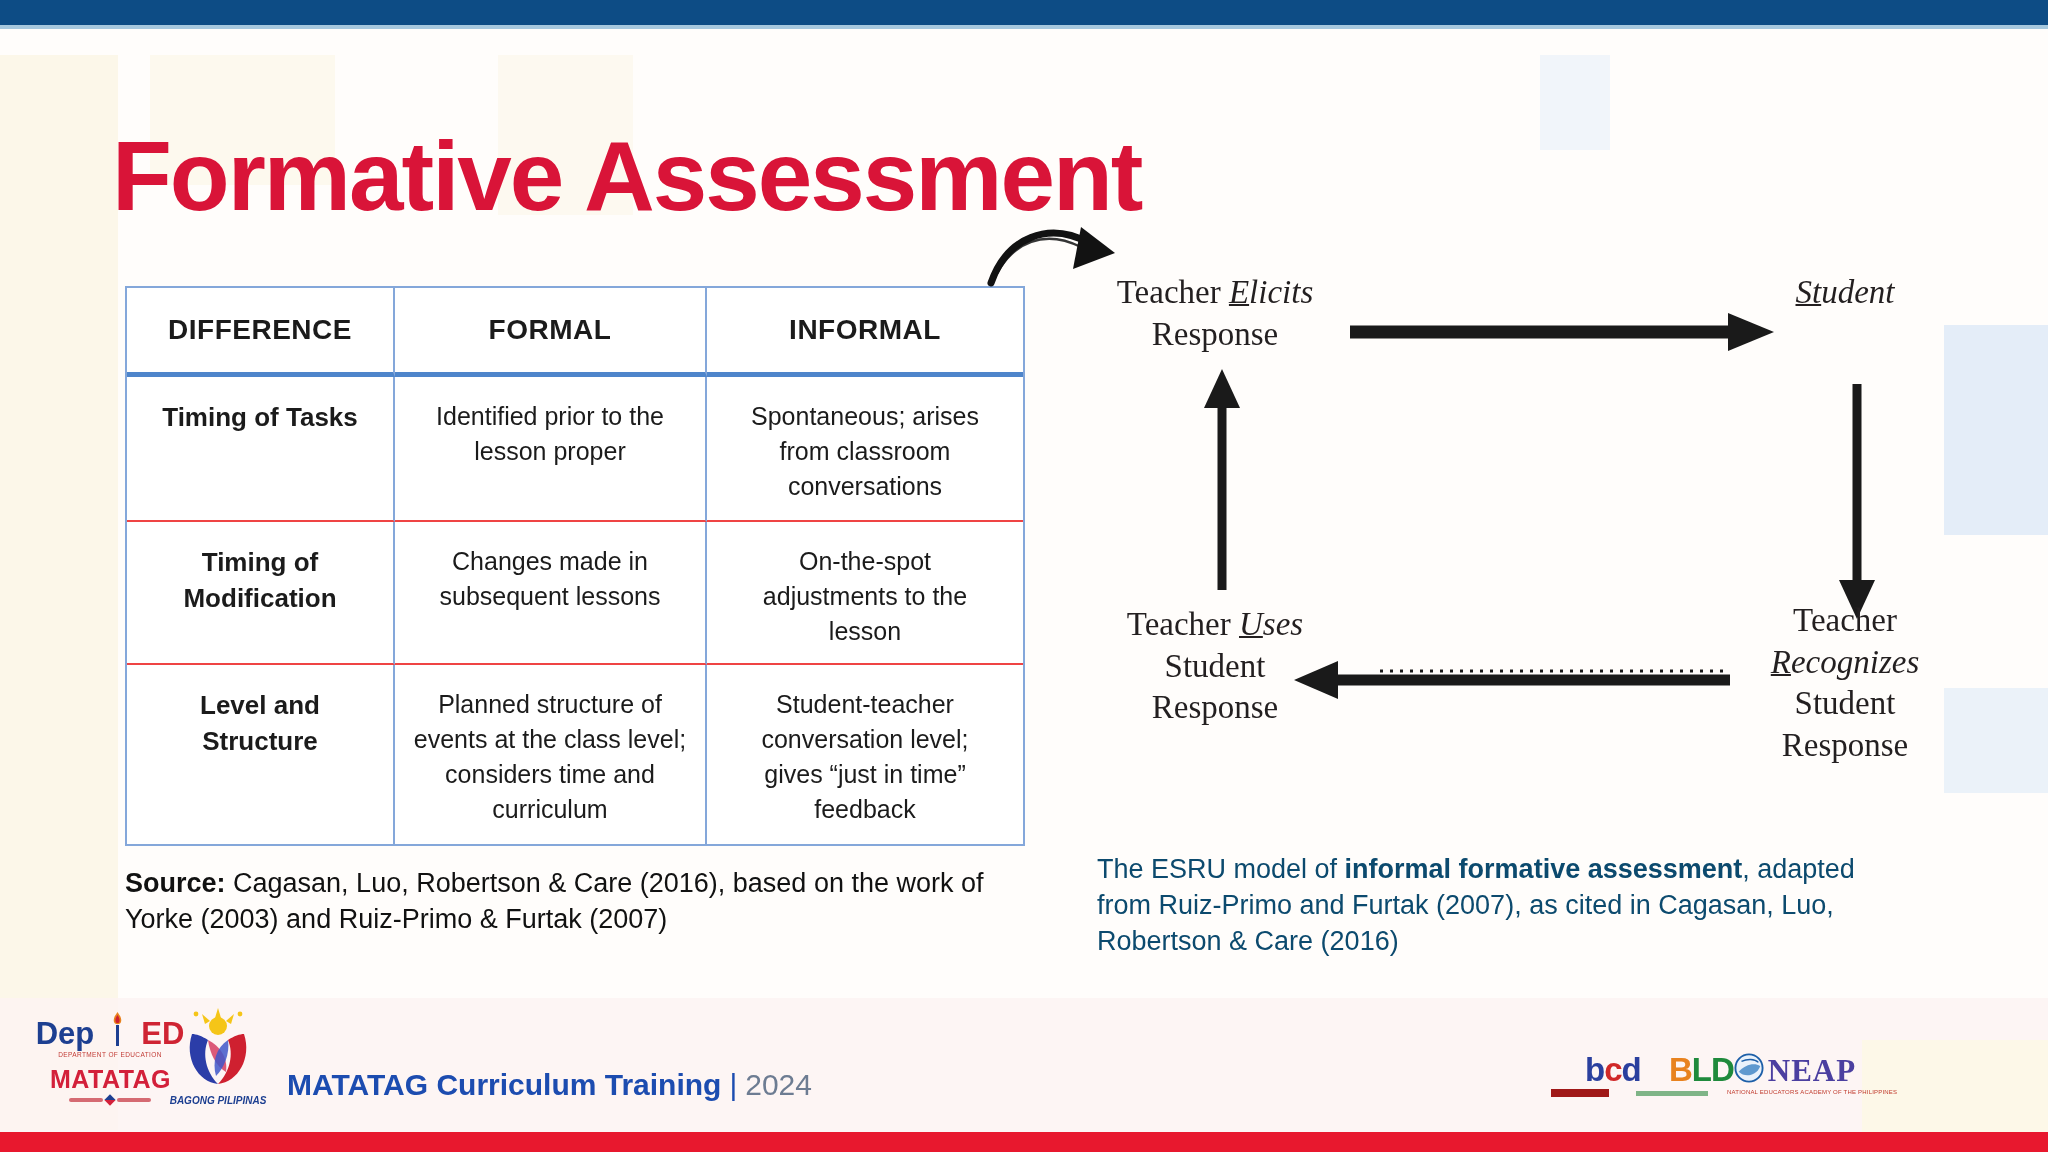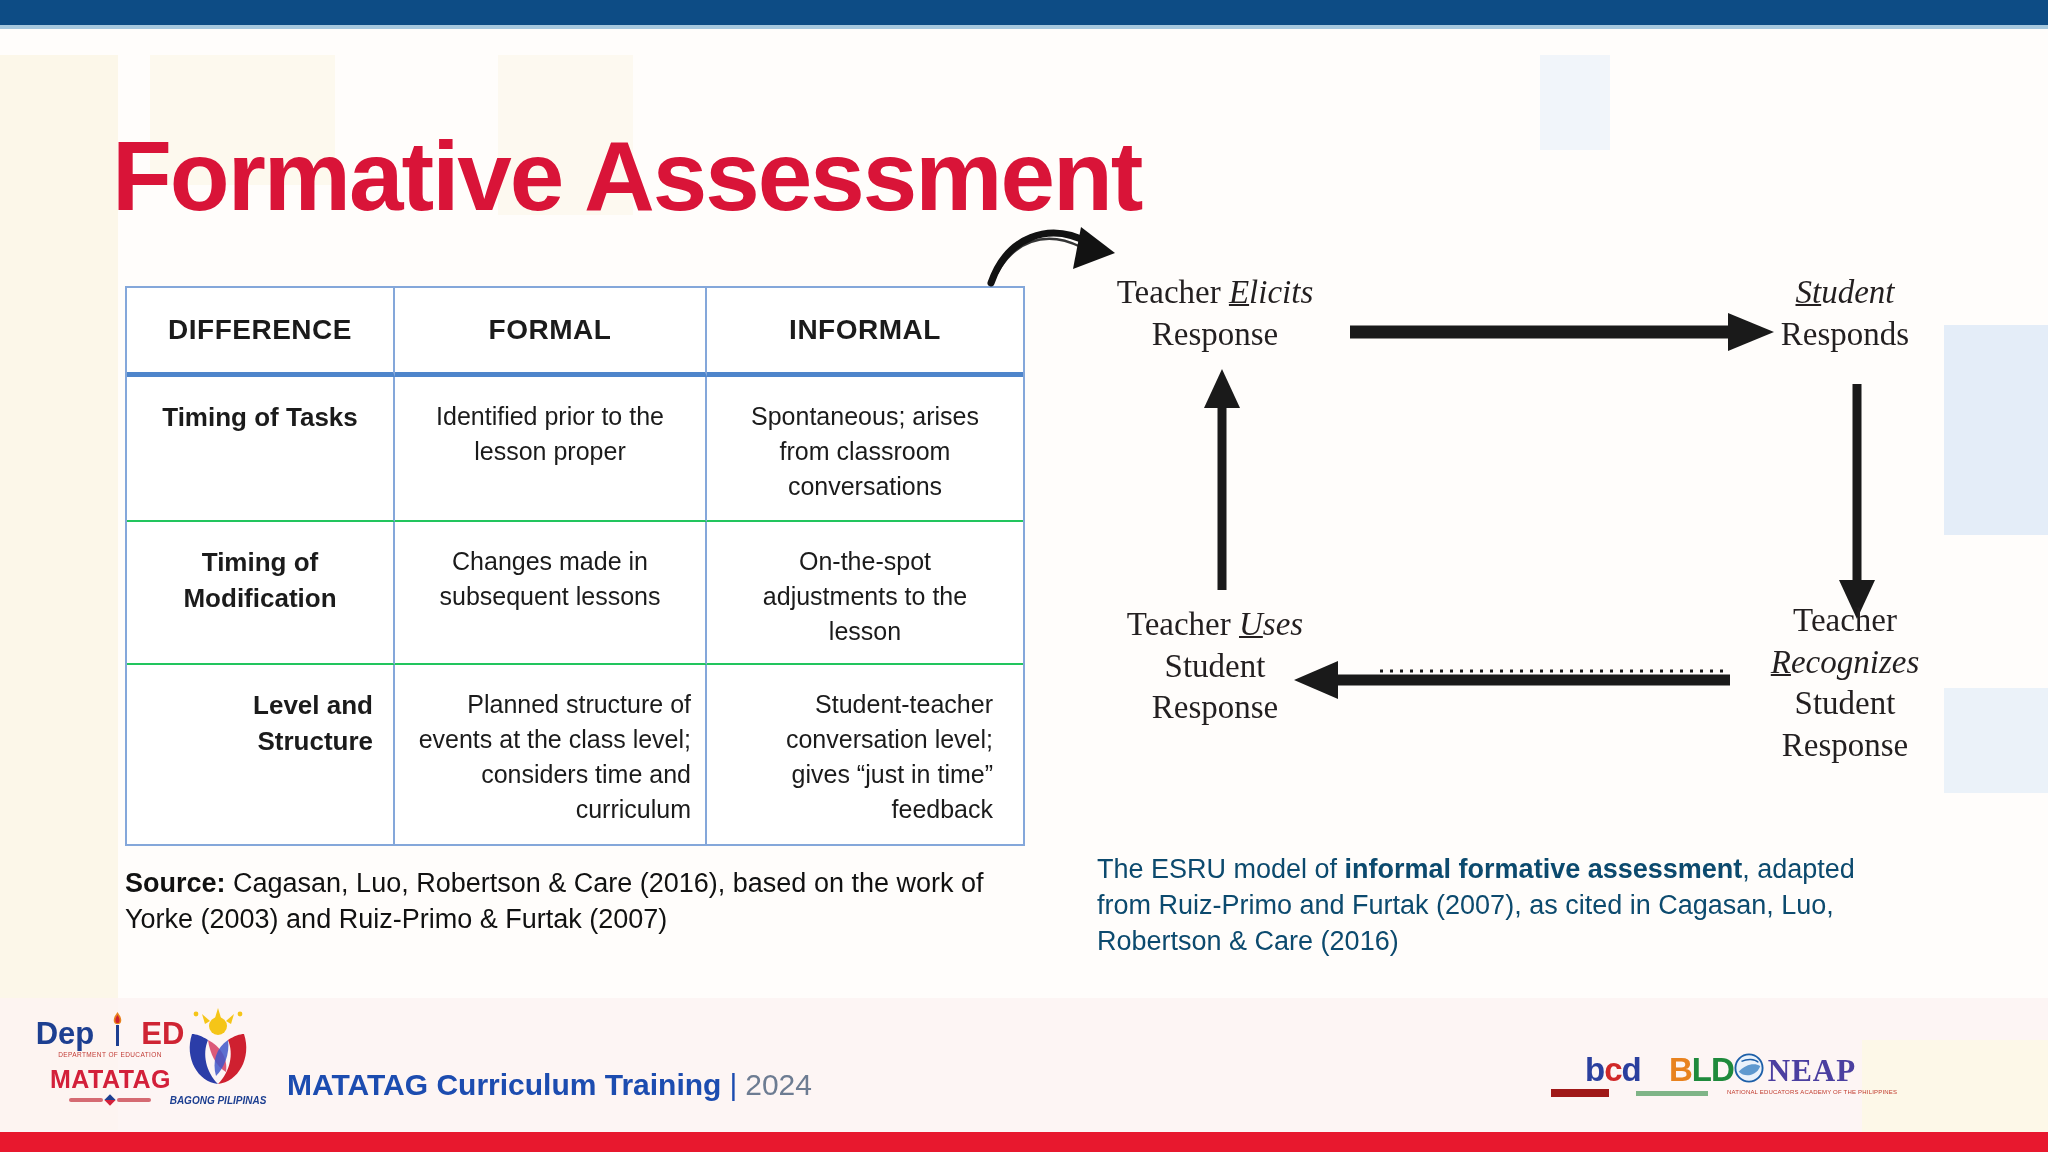--- a/index.html
+++ b/index.html
@@ -21,24 +21,24 @@
   .topbar-line{position:absolute;left:0;top:25px;width:2048px;height:4px;background:#a6c8de;z-index:3;}
   .bottombar{position:absolute;left:0;top:1132px;width:2048px;height:20px;background:#e8182e;z-index:3;}
 
   .title{position:absolute;left:112px;top:52px;z-index:2;font-size:98px;font-weight:800;
     letter-spacing:-2px;color:#d91438;line-height:1.2;}
 
   
   .ctable{position:absolute;left:125px;top:286px;z-index:2;display:grid;
     grid-template-columns:268px 312px 316px;grid-template-rows:89px 145px 143px 179px;
     border:2px solid #84a7da;background:#ffffff;color:#1b1b1b;}
-  .ctable .cell{box-sizing:border-box;border-right:2px solid #84a7da;border-bottom:2px solid #22c55e;
+  .ctable .cell{box-sizing:border-box;border-right:2px solid #84a7da;border-bottom:2px solid #ef4444;
     text-align:center;}
   .ctable .cell.c3{border-right:none;}
-  .ctable .cell.lastrow{border-bottom:none;text-align:right;}
+  .ctable .cell.lastrow{border-bottom:none;}
   .ctable .th{display:flex;align-items:center;justify-content:center;font-weight:bold;
     font-size:28px;letter-spacing:.5px;border-bottom:5px solid #4e85cb;}
   .ctable .td{padding-top:22px;font-size:25px;line-height:1.4;padding-left:14px;padding-right:14px;}
   .ctable .td.lbl{font-weight:bold;font-size:26px;padding-left:20px;padding-right:20px;}
   .ctable .td.inf{padding-left:30px;padding-right:30px;}
 
   .source{position:absolute;left:125px;top:866px;width:885px;z-index:2;font-size:27px;
     line-height:1.33;color:#111;}
   .source b{font-weight:700;}
 
@@ -160,21 +160,20 @@
       </g>
     </svg>
 
     <div class="node" style="left:-5px;top:40px;width:280px;">
       <div><span>Teacher </span><em><u>E</u><span>licits</span></em></div>
       <div>Response</div>
     </div>
 
     <div class="node" style="left:640px;top:40px;width:250px;">
       <div><em><u>St</u><span>udent</span></em></div>
-      <div>Responds</div>
     </div>
 
     <div class="node" style="left:5px;top:372px;width:260px;">
       <div><span>Teacher </span><em><u>U</u><span>ses</span></em></div>
       <div>Student</div>
       <div>Response</div>
     </div>
 
     <div class="node" style="left:630px;top:368px;width:270px;">
       <div>Teacher</div>

